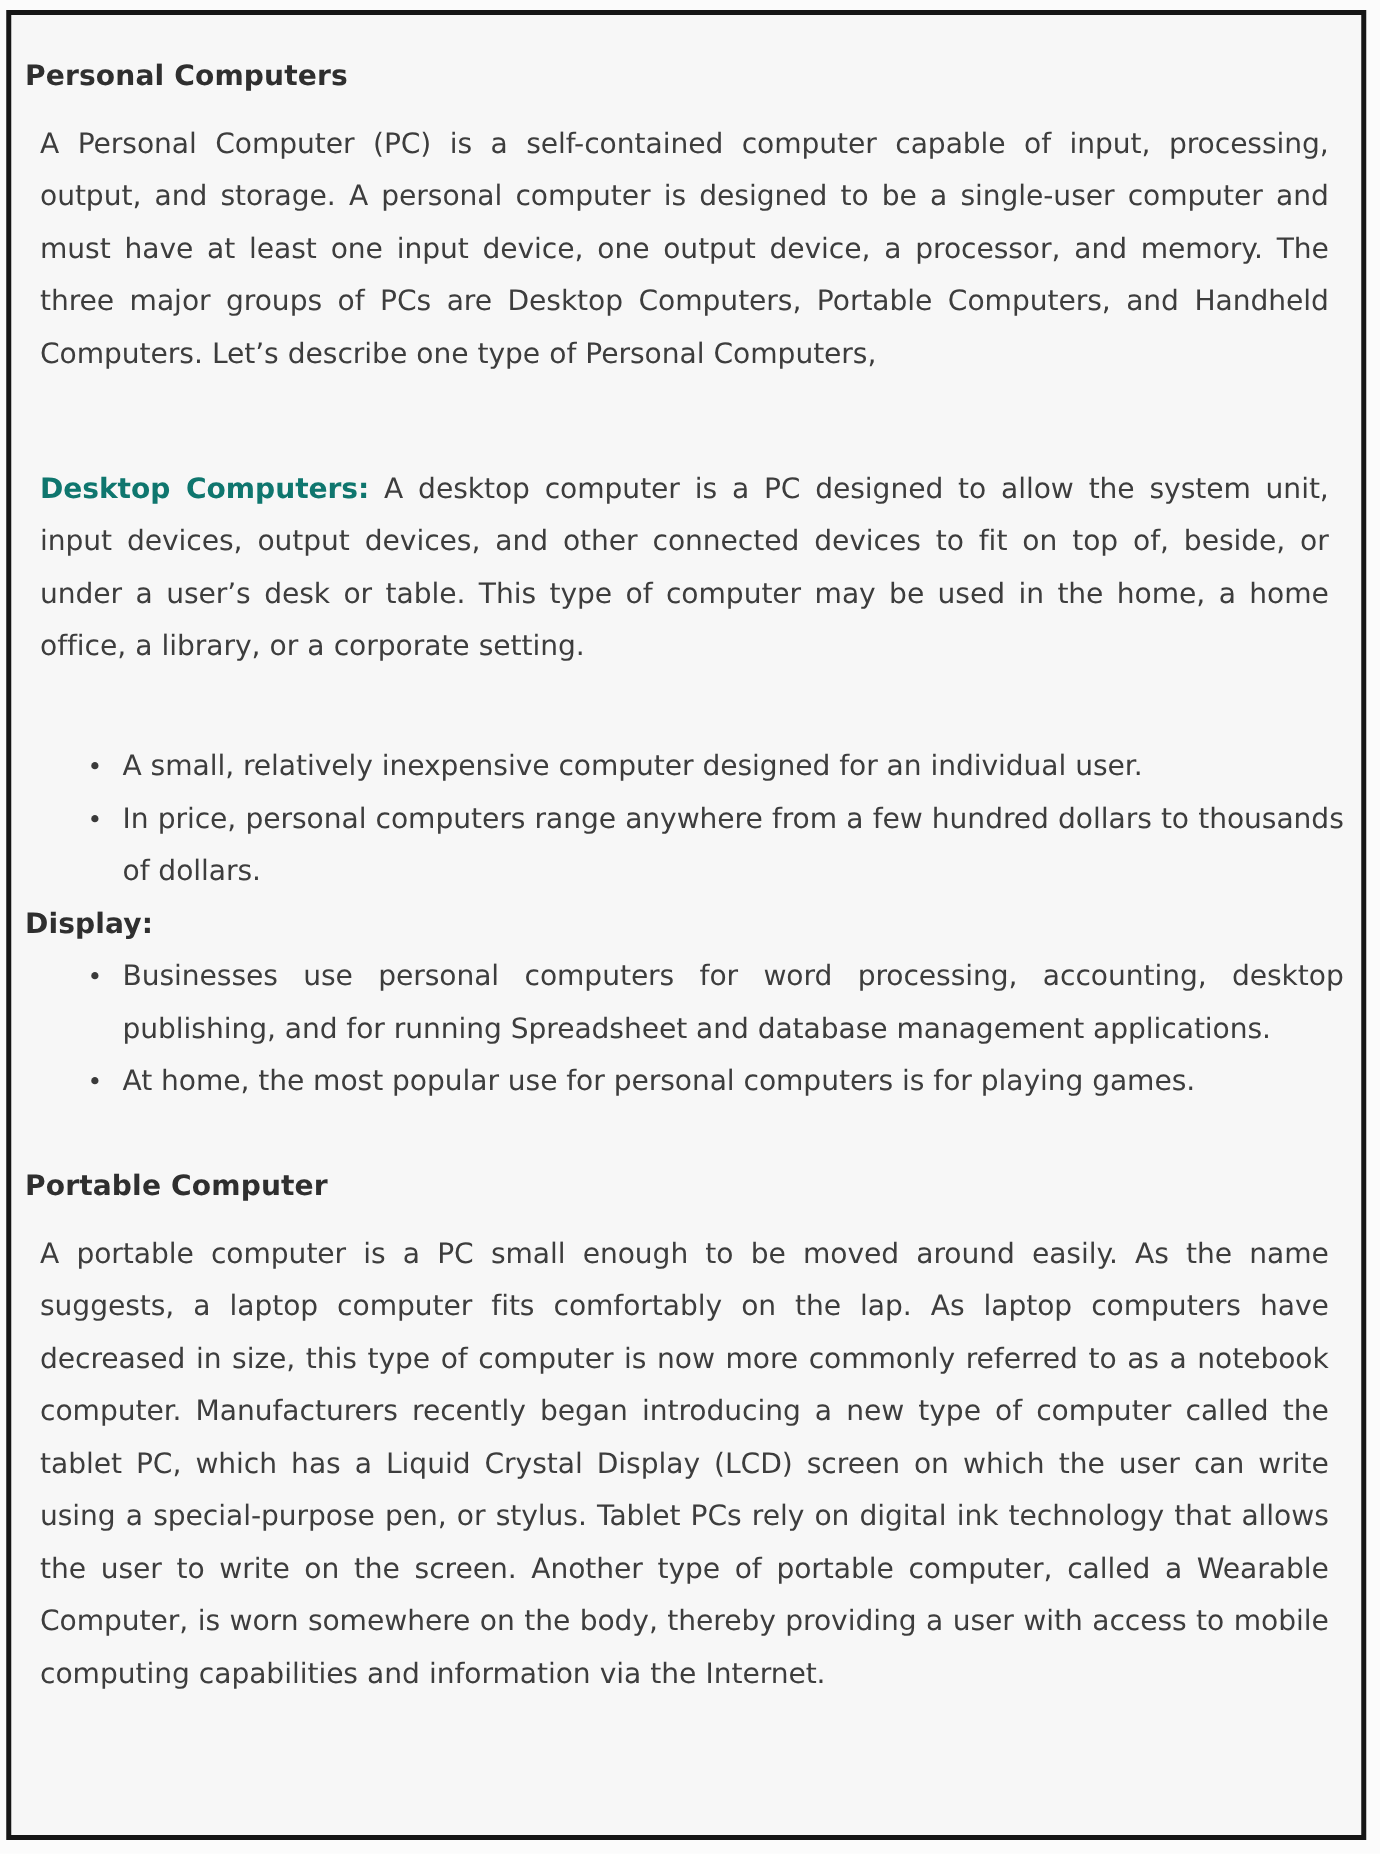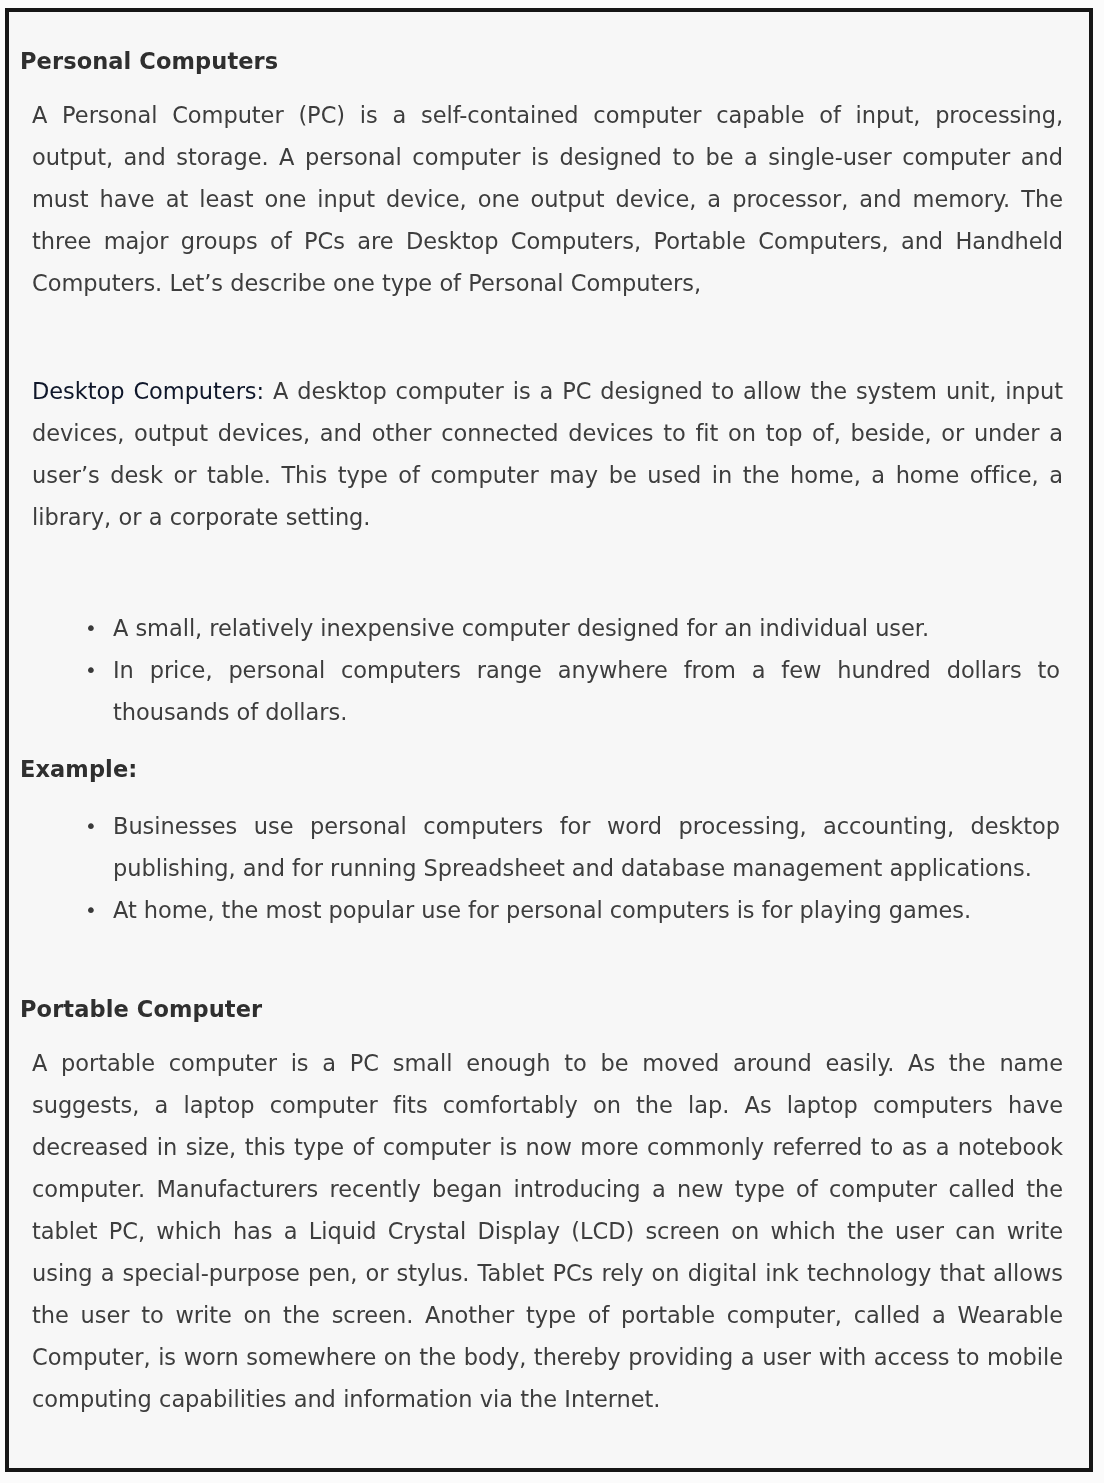--- a/index.html
+++ b/index.html
@@ -59,31 +59,31 @@
     margin: 12px;
     letter-spacing: -0.05px;
     word-spacing: 0.2px;
   }
 
   .para.lastline-left {
     text-align-last: left;
   }
 
   .lead-bold {
-    font-weight: normal;
-    color: #0f172a;
+    font-weight: bold;
+    color: #0f766e;
   }
 
   .spacer-para {
     height: 42px;
   }
 
   ul.bullets {
     list-style: none;
-    margin: 15px;
+    margin: 0;
     padding: 0;
   }
 
   ul.bullets > li {
     position: relative;
     padding-left: 78px;
     font-size: 22.5px;
     color: #3d3d3d;
     line-height: 42px;
     text-align: justify;
@@ -123,21 +123,21 @@
       <div class="spacer-para"></div>
 
       <div>
         <ul class="bullets">
           <li>A small, relatively inexpensive computer designed for an individual user.</li>
           <li>In price, personal computers range anywhere from a few hundred dollars to thousands of dollars.</li>
         </ul>
       </div>
 
       <div>
-        <h2 class="heading">Example:</h2>
+        <h2 class="heading">Display:</h2>
         <ul class="bullets">
           <li>Businesses use personal computers for word processing, accounting, desktop publishing, and for running Spreadsheet and database management applications.</li>
           <li>At home, the most popular use for personal computers is for playing games.</li>
         </ul>
       </div>
 
       <div class="spacer-para"></div>
 
       <div>
         <h1 class="heading">Portable Computer</h1>

